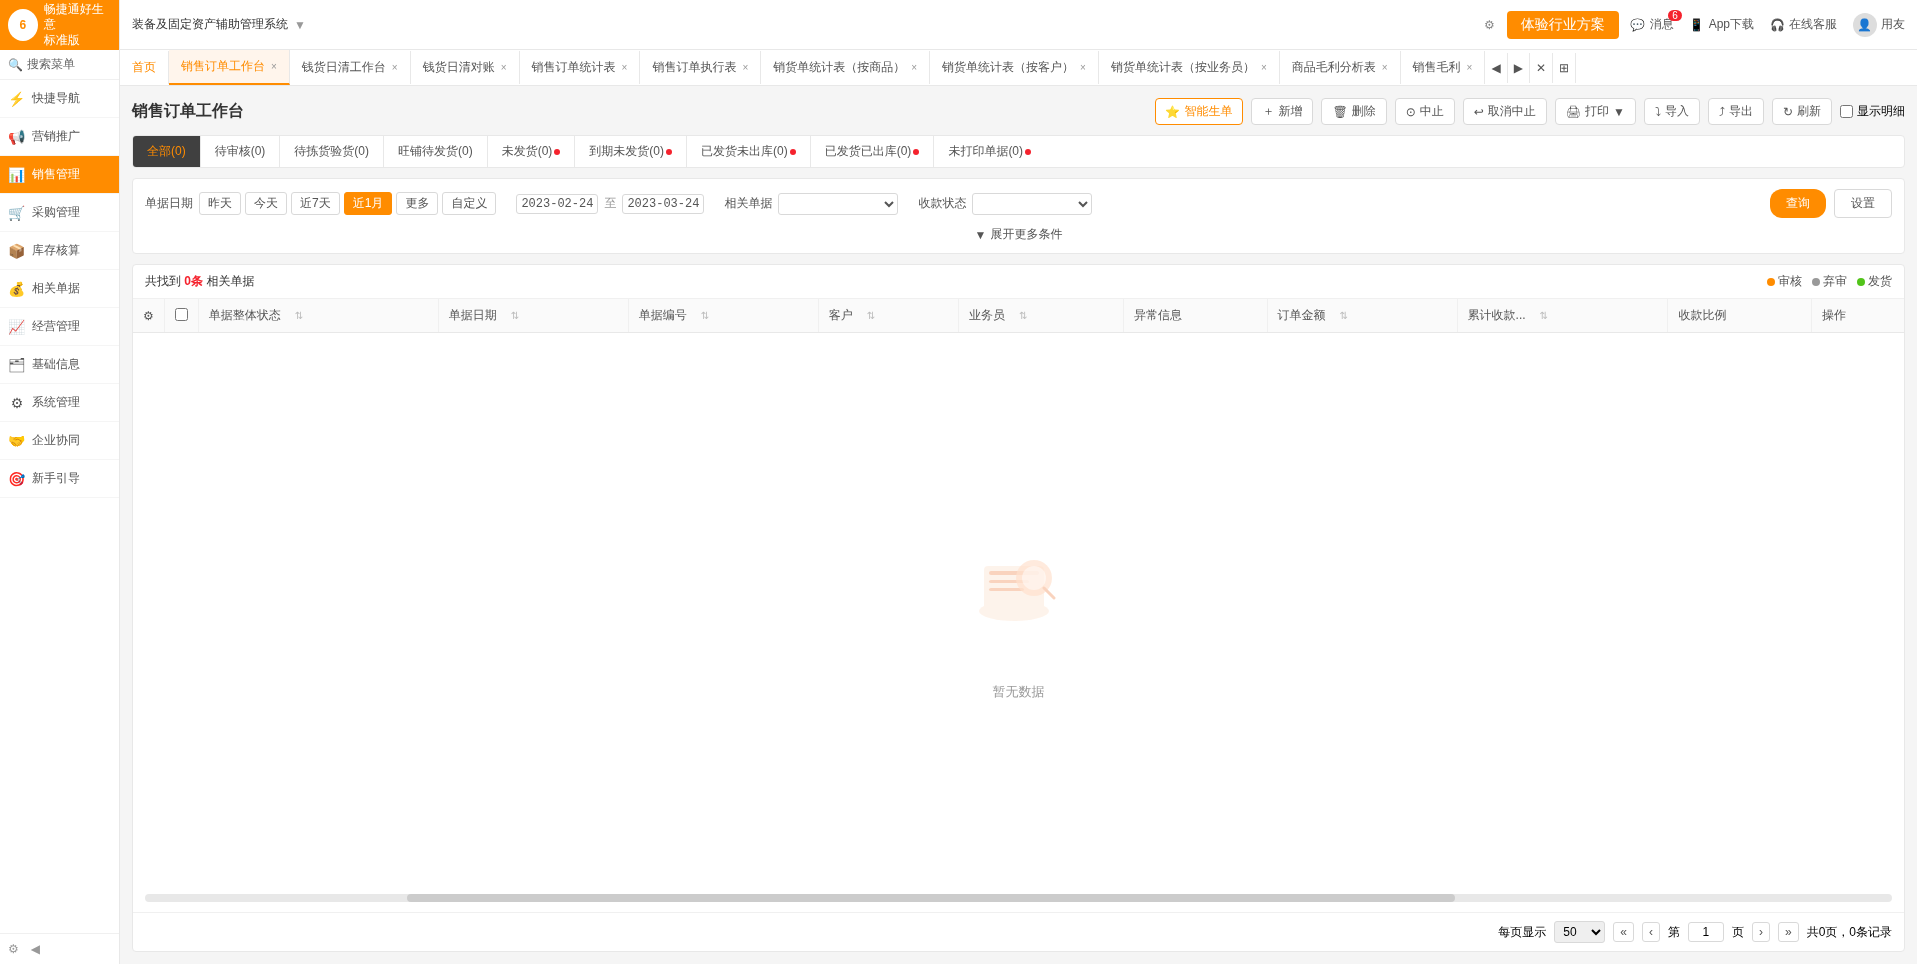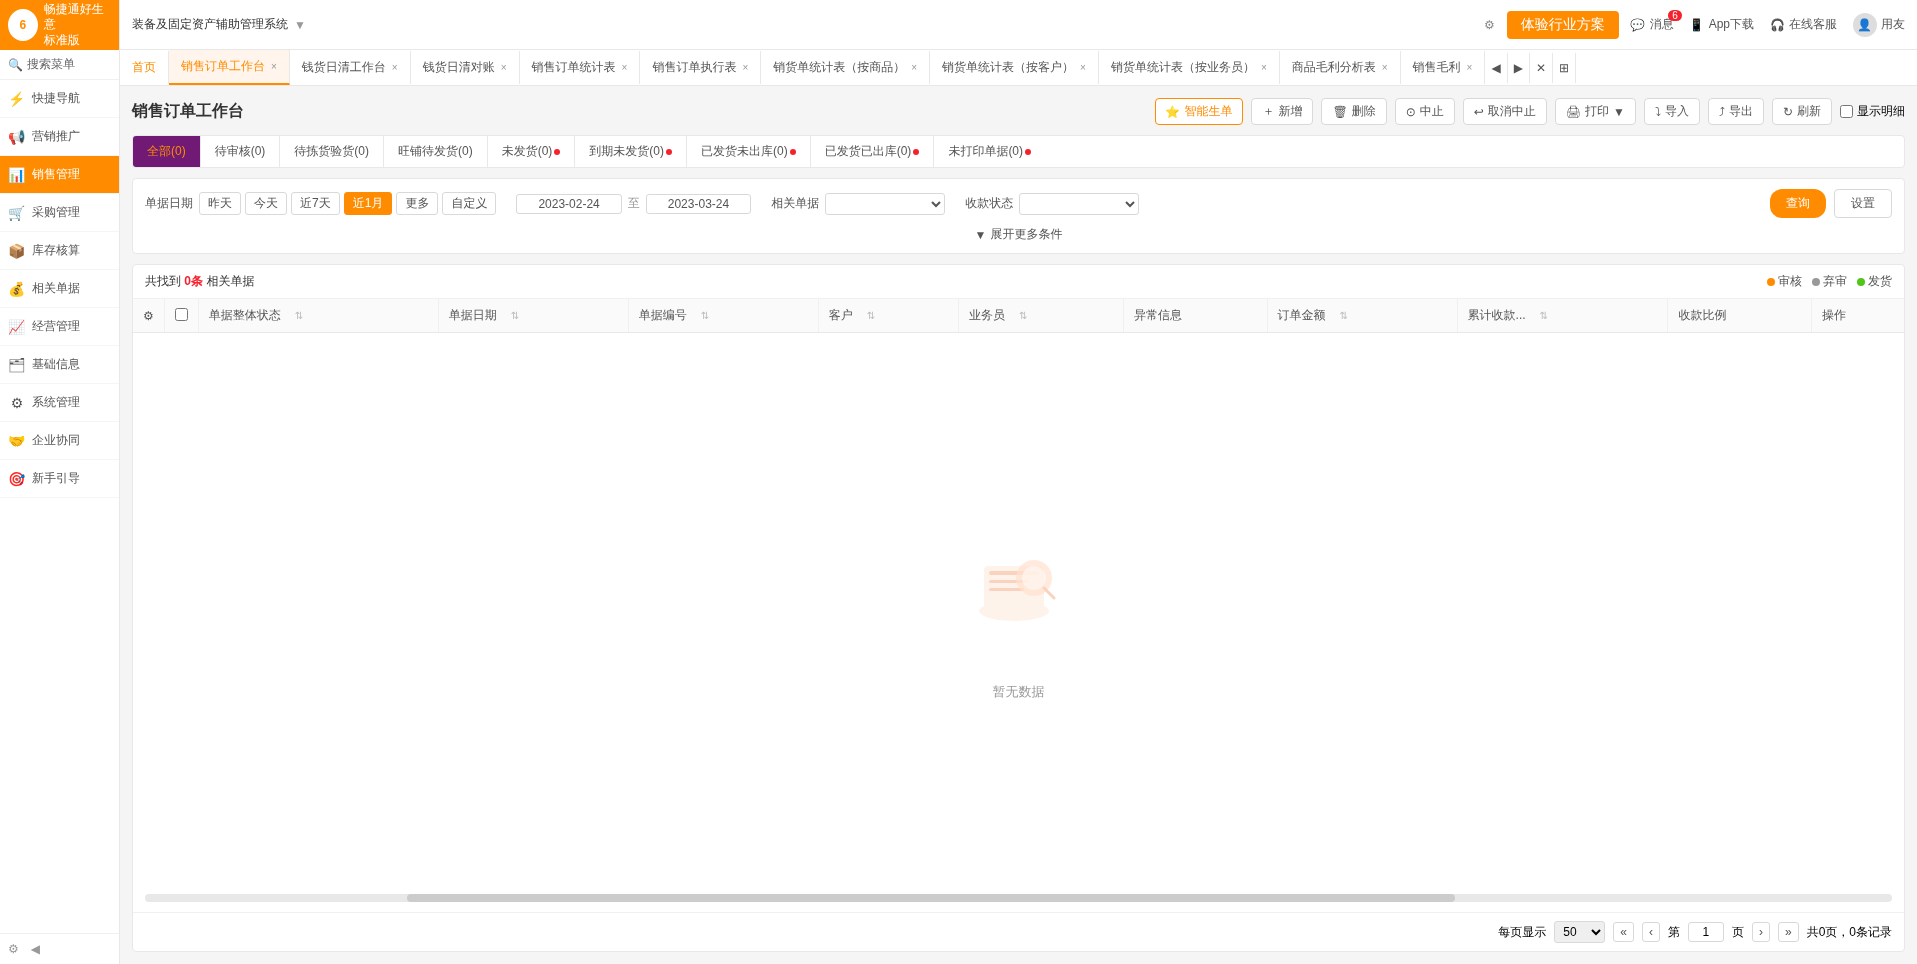--- a/index.html
+++ b/index.html
@@ -42,32 +42,32 @@
     .page-header { display: flex; align-items: center; justify-content: space-between; margin-bottom: 10px; }
     .page-title { font-size: 16px; font-weight: 600; color: #333; }
     .toolbar { display: flex; gap: 8px; align-items: center; flex-wrap: wrap; }
     .btn-smart { background: #fff; border: 1px solid #ff8c00; color: #ff8c00; padding: 4px 10px; border-radius: 4px; cursor: pointer; display: flex; align-items: center; gap: 4px; }
     .btn-tool { background: #fff; border: 1px solid #d9d9d9; color: #555; padding: 4px 10px; border-radius: 4px; cursor: pointer; display: flex; align-items: center; gap: 4px; }
 
     
     .filter-tabs { display: flex; gap: 0; margin-bottom: 10px; background: #fff; border: 1px solid #e8e8e8; border-radius: 4px; overflow: hidden; }
     .filter-tab { padding: 7px 14px; cursor: pointer; color: #555; border-right: 1px solid #e8e8e8; white-space: nowrap; }
     .filter-tab:last-child { border-right: none; }
-    .filter-tab.active { color: #ff8c00; background: #701a75; text-align: center; }
+    .filter-tab.active { color: #ff8c00; background: #404040; text-align: center; }
     .filter-tab .red-dot { display: inline-block; width: 6px; height: 6px; background: #f5222d; border-radius: 50%; margin-left: 2px; vertical-align: middle; }
 
     
     .search-bar { background: #fff; border: 1px solid #e8e8e8; border-radius: 4px; padding: 10px 12px; margin-bottom: 10px; }
     .search-row { display: flex; align-items: center; gap: 20px; flex-wrap: wrap; }
     .search-field { display: flex; align-items: center; gap: 6px; }
     .search-label { color: #555; white-space: nowrap; }
     .date-range-btn { display: flex; gap: 4px; align-items: center; }
     .date-btn { padding: 2px 8px; border: 1px solid #d9d9d9; border-radius: 3px; cursor: pointer; color: #555; background: #fff; }
     .date-btn.active { background: #ff8c00; color: #fff; border-color: #ff8c00; }
-    .date-input { border: 1px solid #d9d9d9; border-radius: 3px; padding: 2px 21px; color: #333; min-width: 80px; }
+    .date-input { border: 1px solid #d9d9d9; border-radius: 3px; padding: 2px 4px; color: #333; min-width: 80px; font-family: Liberation Mono, monospace; }
     .search-select { border: 1px solid #d9d9d9; border-radius: 3px; padding: 2px 8px; color: #555; min-width: 120px; background: #fff; }
     .expand-btn { display: flex; align-items: center; gap: 4px; color: #555; cursor: pointer; margin: 0 auto; }
     .search-actions { display: flex; gap: 8px; }
     .btn-query { background: #ff8c00; color: #fff; border: none; padding: 5px 16px; border-radius: 12px; cursor: pointer; }
     .btn-set { background: #fff; border: 1px solid #d9d9d9; color: #555; padding: 5px 16px; border-radius: 4px; cursor: pointer; }
 
     
     .table-area { background: #fff; border: 1px solid #e8e8e8; border-radius: 4px; flex: 1; display: flex; flex-direction: column; overflow: hidden; }
     .table-info { padding: 8px 12px; display: flex; align-items: center; justify-content: space-between; border-bottom: 1px solid #f0f0f0; gap: 11px; }
     .table-info-left { color: #555; }

